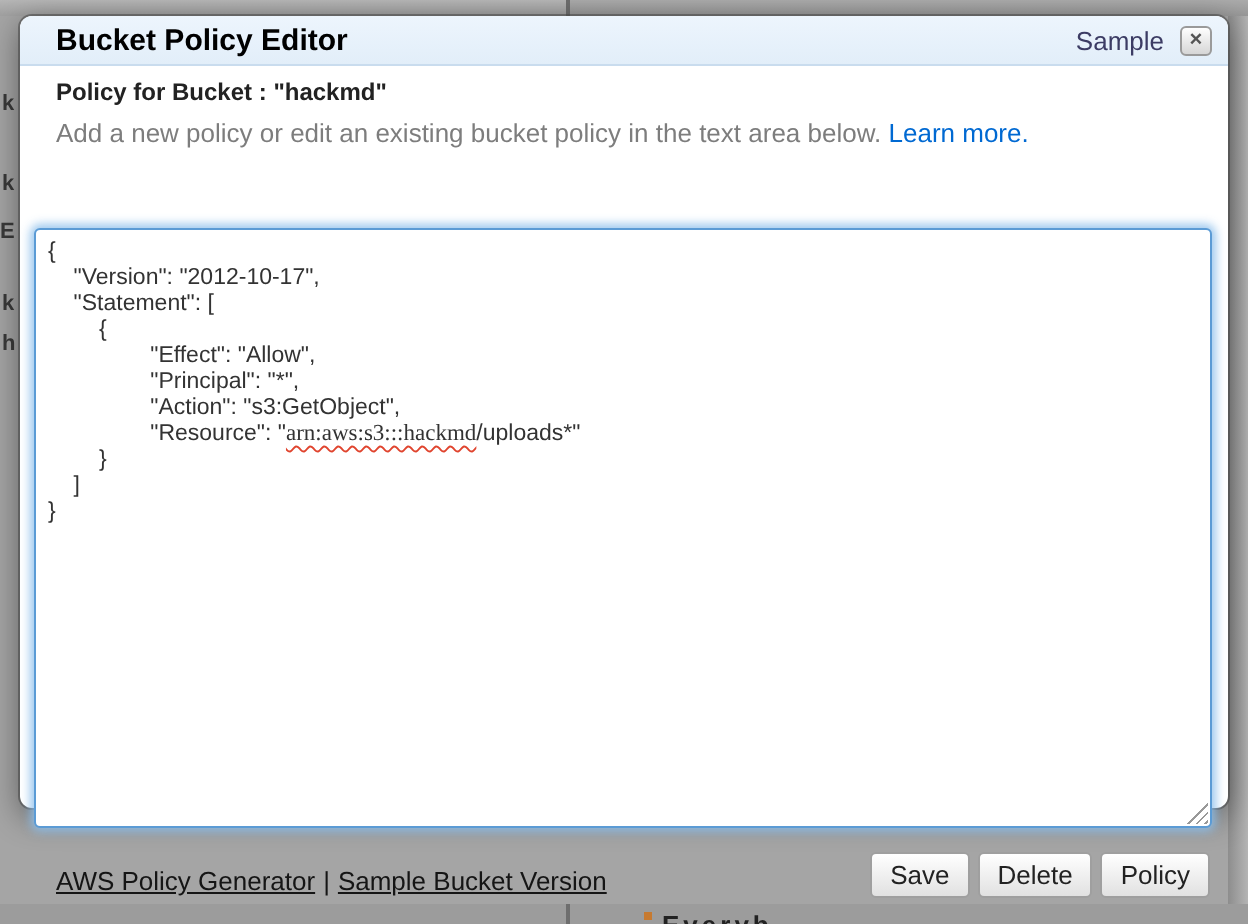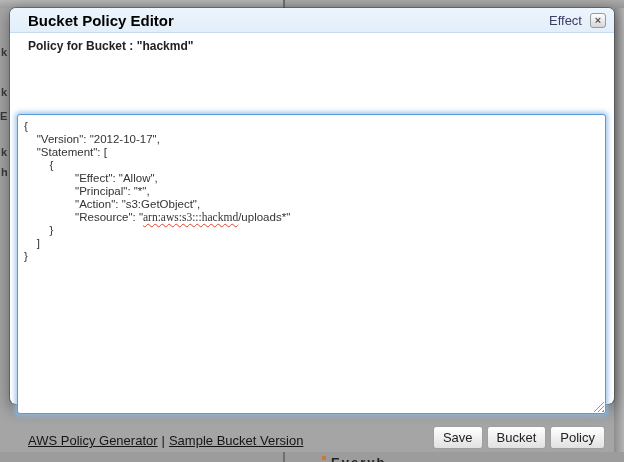--- a/index.html
+++ b/index.html
@@ -123,37 +123,40 @@
 <span class="frag" style="left:0px; top:110px;">E</span>
 <span class="frag" style="left:1px; top:146px;">k</span>
 <span class="frag" style="left:1px; top:166px;">h</span>
 <div class="bottom-frag-dot"></div>
 <div class="bottom-frag">Everyb</div>
 
 <div class="modal">
 
   <div class="modal-header">
     <span class="modal-title">Bucket Policy Editor</span>
-    <span class="cancel-link">Effect</span>
+    <span class="cancel-link">Sample</span>
     <span class="close-btn">
       <span>×</span>
     </span>
   </div>
 
   <div class="bucket-line">Policy for Bucket : "hackmd"</div>
 
+  <div class="description">
+    <span>Add a new policy or edit an existing bucket policy in the text area below. </span><span class="learn-more">Learn more.</span>
+  </div>
 
   <div class="policy-editor">
     <div class="policy-text" id="policy-text"><div><span>{</span></div><div><span>    "Version": "2012-10-17",</span></div><div><span>    "Statement": [</span></div><div><span>        {</span></div><div><span>                "Effect": "Allow",</span></div><div><span>                "Principal": "*",</span></div><div><span>                "Action": "s3:GetObject",</span></div><div><span>                "Resource": "</span><span class="spellcheck">arn:aws:s3:::hackmd</span><span>/uploads*"</span></div><div><span>        }</span></div><div><span>    ]</span></div><div><span>}</span></div></div>
     <div class="resize-handle"></div>
   </div>
 
   <div class="footer-links">
     <span class="footer-link">AWS Policy Generator</span><span class="link-sep">|</span><span class="footer-link">Sample Bucket Version</span>
   </div>
 
   <div class="buttons">
     <div class="btn">Save</div>
-    <div class="btn">Bucket</div>
+    <div class="btn">Delete</div>
     <div class="btn">Policy</div>
   </div>
 
 </div>
 
 </body></html>

